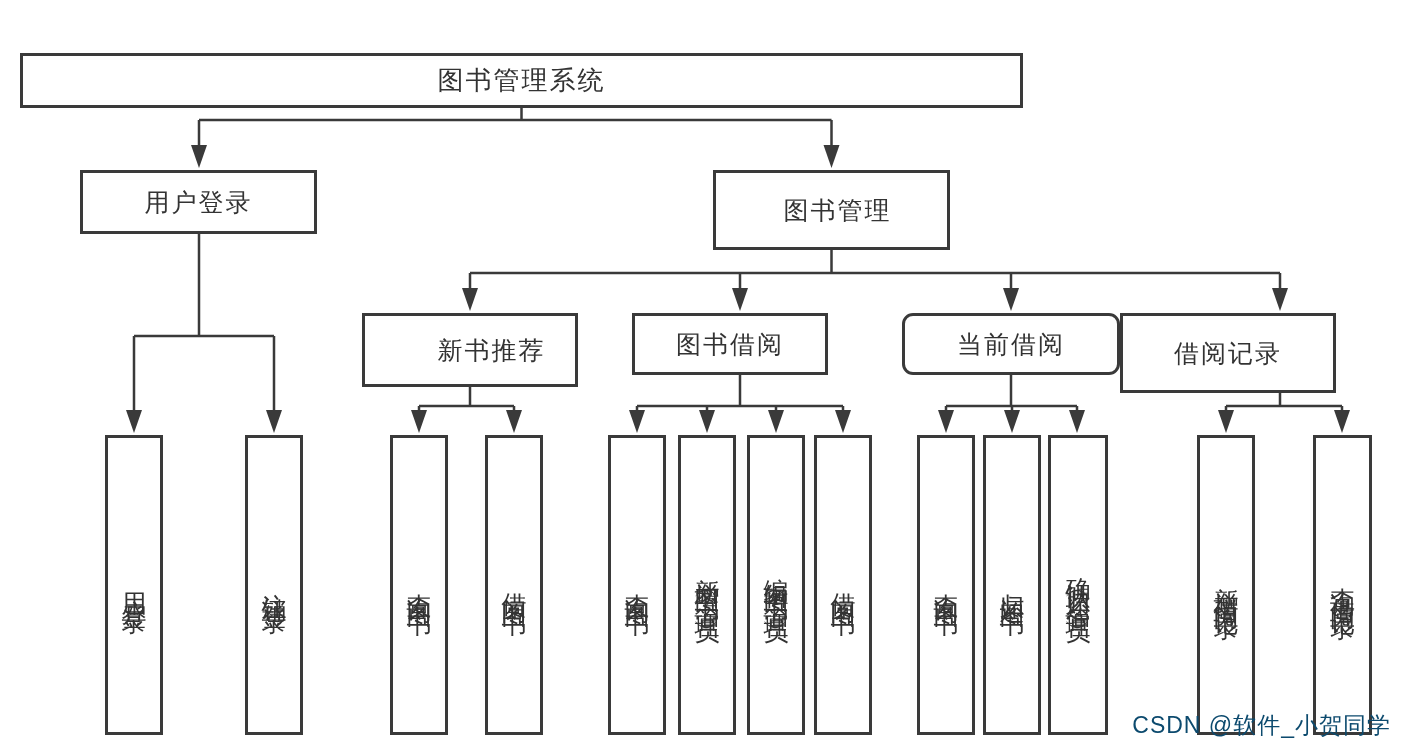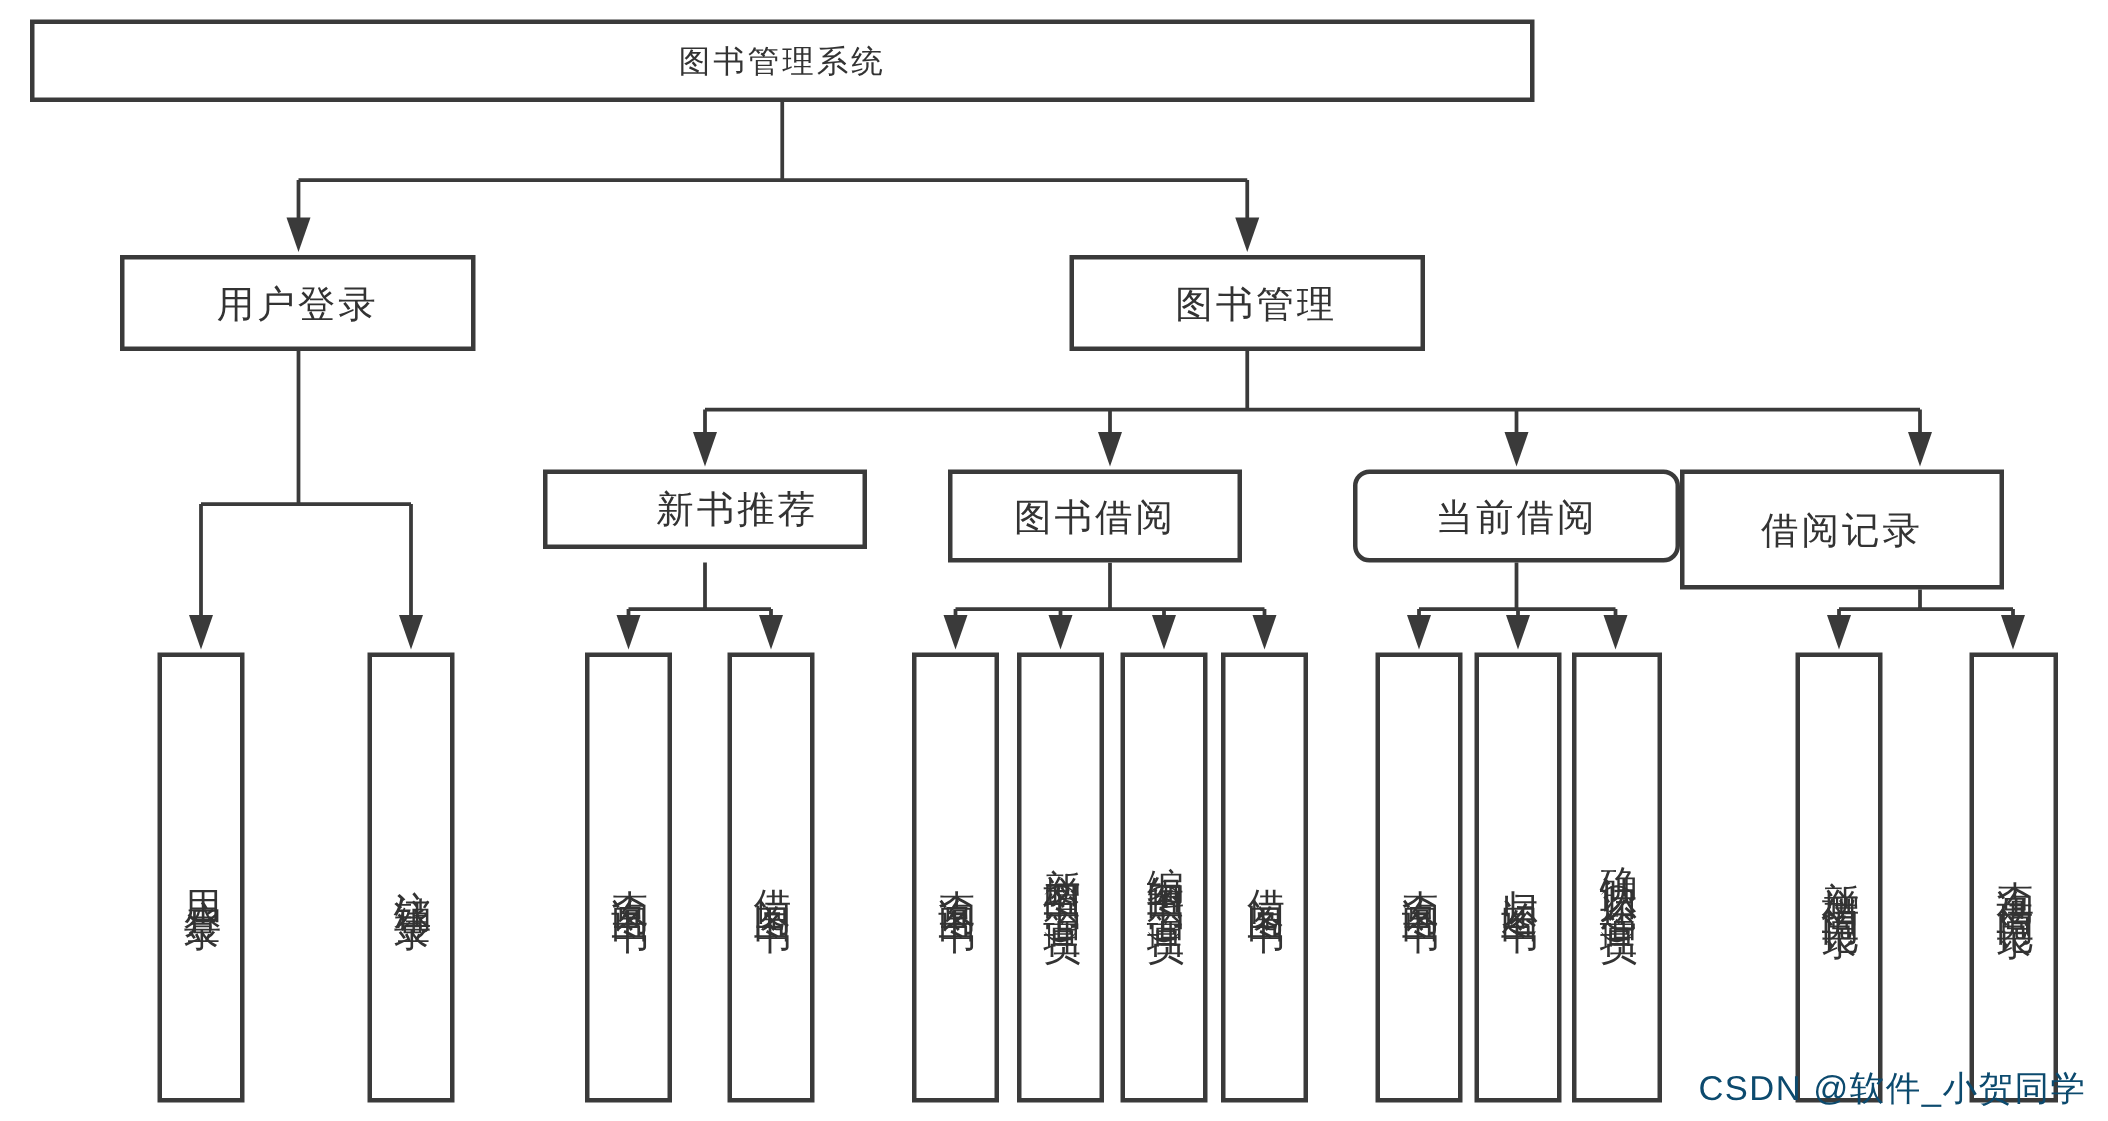--- a/index.html
+++ b/index.html
@@ -16,21 +16,21 @@
     box-sizing:border-box;
     border:3px solid #3a3a3a;
     background:#ffffff;
     display:flex; align-items:center; justify-content:center;
     color:#333333;
     font-size:25px;
     letter-spacing:2px;
     text-align:center;
     white-space:nowrap;
   }
-  .root-box { font-size:21px; }
+  .root-box { font-size:26px;margin-top:40px; }
   .leaf {
     white-space:normal;
     letter-spacing:0;
   }
   .leaf .vtext {
     writing-mode:vertical-rl;
     text-orientation:mixed;
     letter-spacing:6px;
     font-size:25px;
     line-height:1;
@@ -96,25 +96,25 @@
     </g>
   </svg>
 
   <div class="box root-box" style="left:20px; top:13px; width:1003px; height:55px;">
     <span>图书管理系统</span>
   </div>
 
   <div class="box" style="left:80px; top:170px; width:237px; height:64px;">
     <span>用户登录</span>
   </div>
-  <div class="box" style="left:713px; top:170px; width:237px; height:64px;padding-left:12px;">
+  <div class="box" style="left:713px; top:170px; width:237px; height:80px;padding-left:12px;">
     <span>图书管理</span>
   </div>
 
-  <div class="box" style="left:362px; top:313px; width:216px; height:53px;padding-left:43px;">
+  <div class="box" style="left:362px; top:313px; width:216px; height:74px;padding-left:43px;">
     <span>新书推荐</span>
   </div>
   <div class="box" style="left:632px; top:313px; width:196px; height:62px;">
     <span>图书借阅</span>
   </div>
   <div class="box" style="left:902px; top:313px; width:218px; height:62px;border-radius:11px;">
     <span>当前借阅</span>
   </div>
   <div class="box" style="left:1120px; top:313px; width:216px; height:80px;">
     <span>借阅记录</span>

